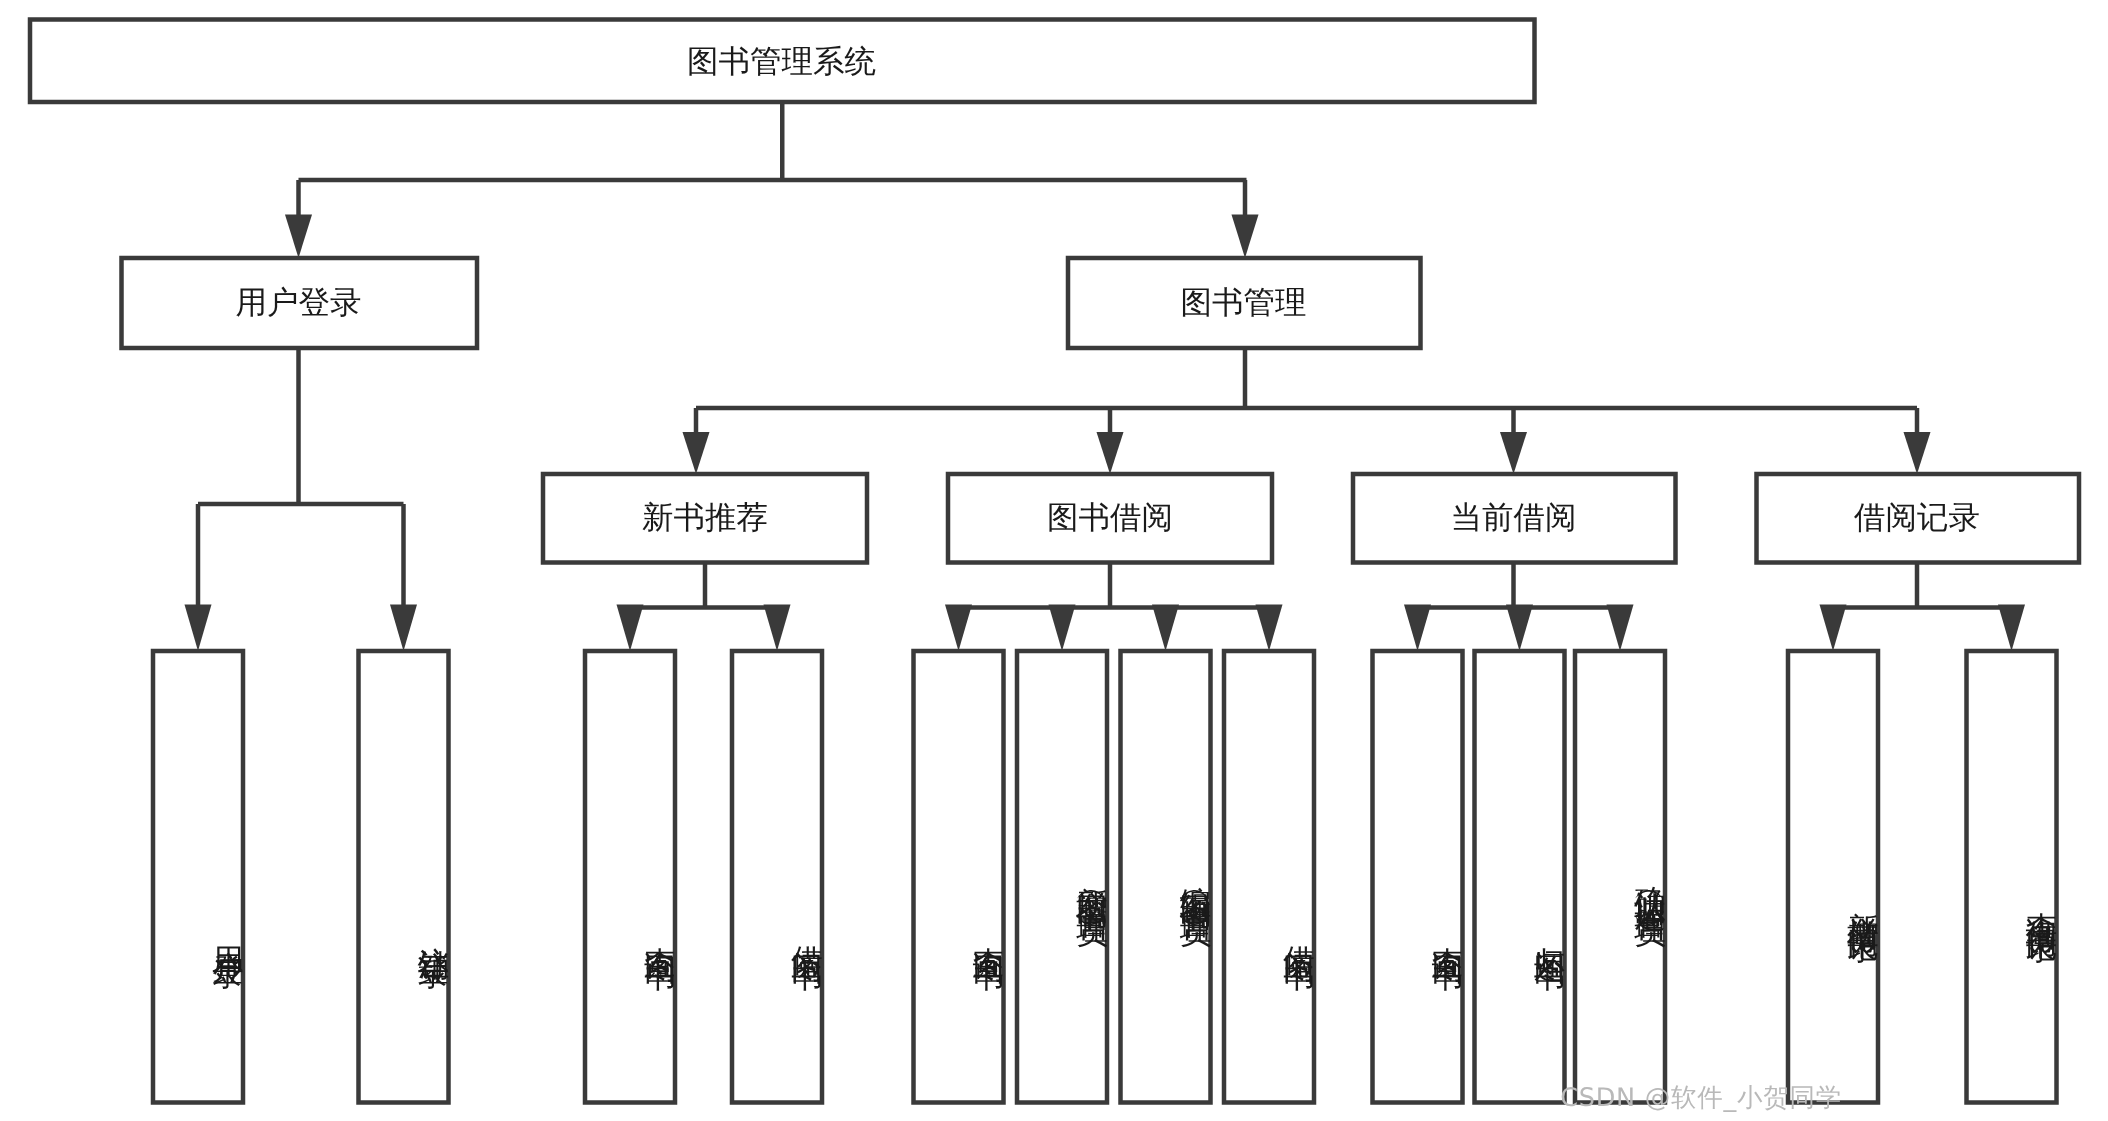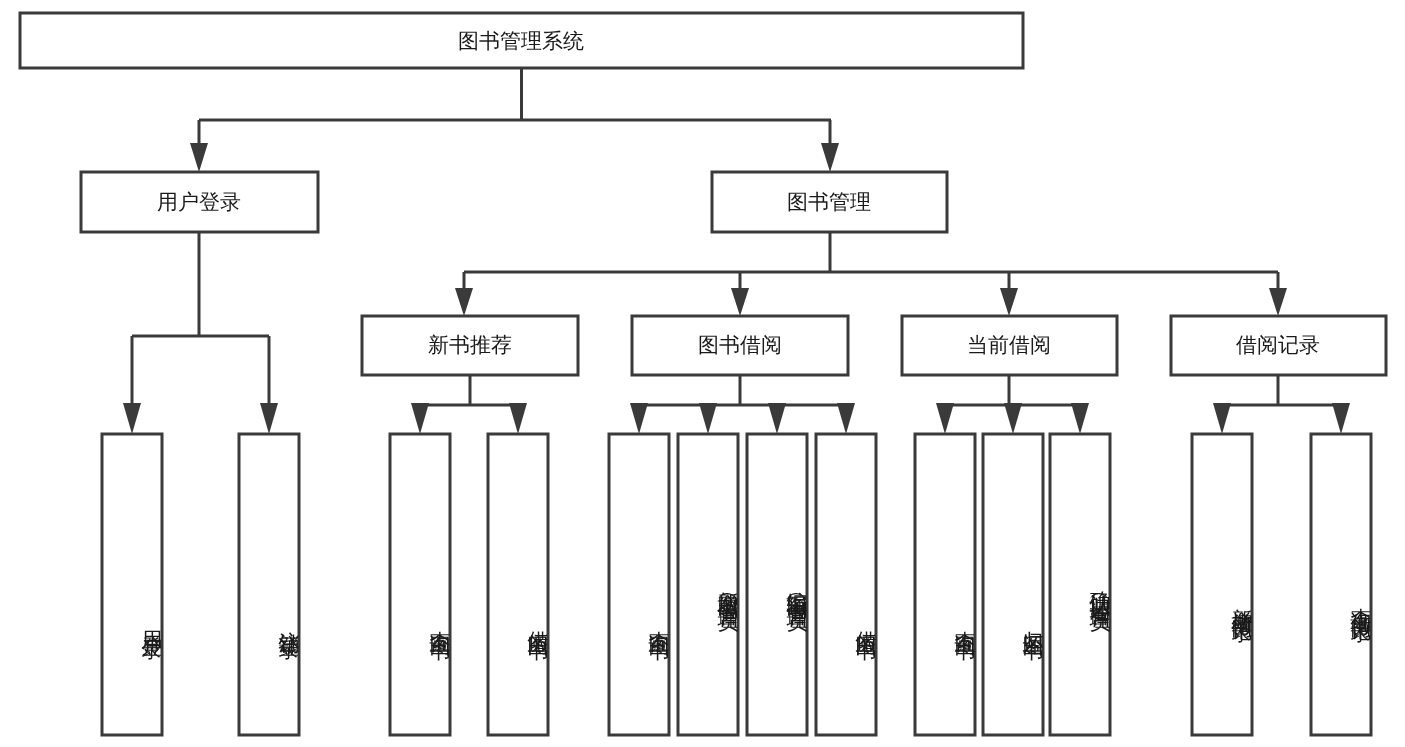--- a/index.html
+++ b/index.html
@@ -228,13 +228,14 @@
   <div class="leaf-label-v" style="left:747px; top:442px; width:60px; height:290px;">编辑图书（管理员）</div>
   <div class="leaf-label-v" style="left:816px; top:510px; width:60px; height:220px;">借阅图书</div>
 
   <div class="leaf-label-v" style="left:915px; top:510px; width:60px; height:220px;">查询图书</div>
   <div class="leaf-label-v" style="left:983px; top:510px; width:60px; height:220px;">归还图书</div>
   <div class="leaf-label-v" style="left:1050px; top:442px; width:60px; height:290px;">确认归还（管理员）</div>
 
   <div class="leaf-label-v" style="left:1192px; top:470px; width:60px; height:260px;">新增借阅记录</div>
   <div class="leaf-label-v" style="left:1311px; top:470px; width:60px; height:260px;">查询借阅记录</div>
 
+  <div class="watermark">CSDN @软件_小贺同学</div>
 </div>
 
 </body></html>

